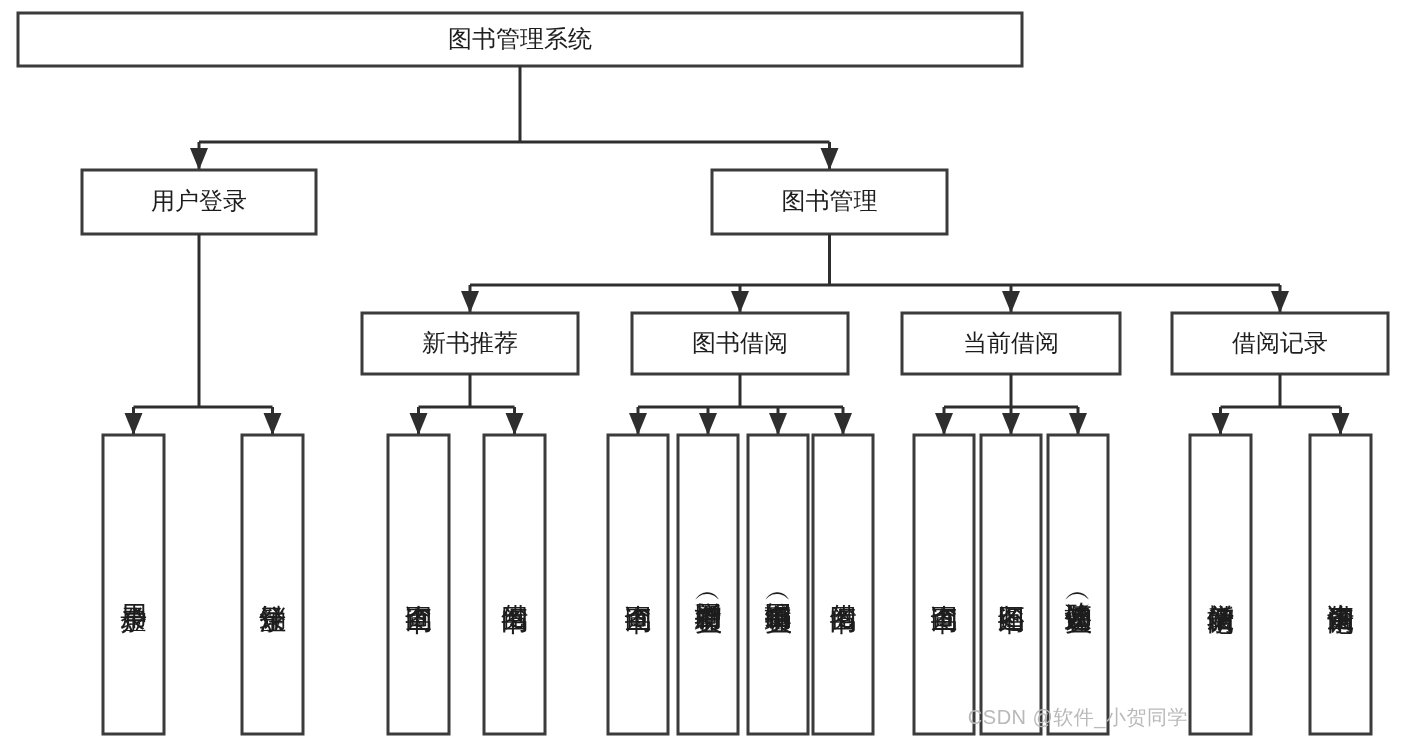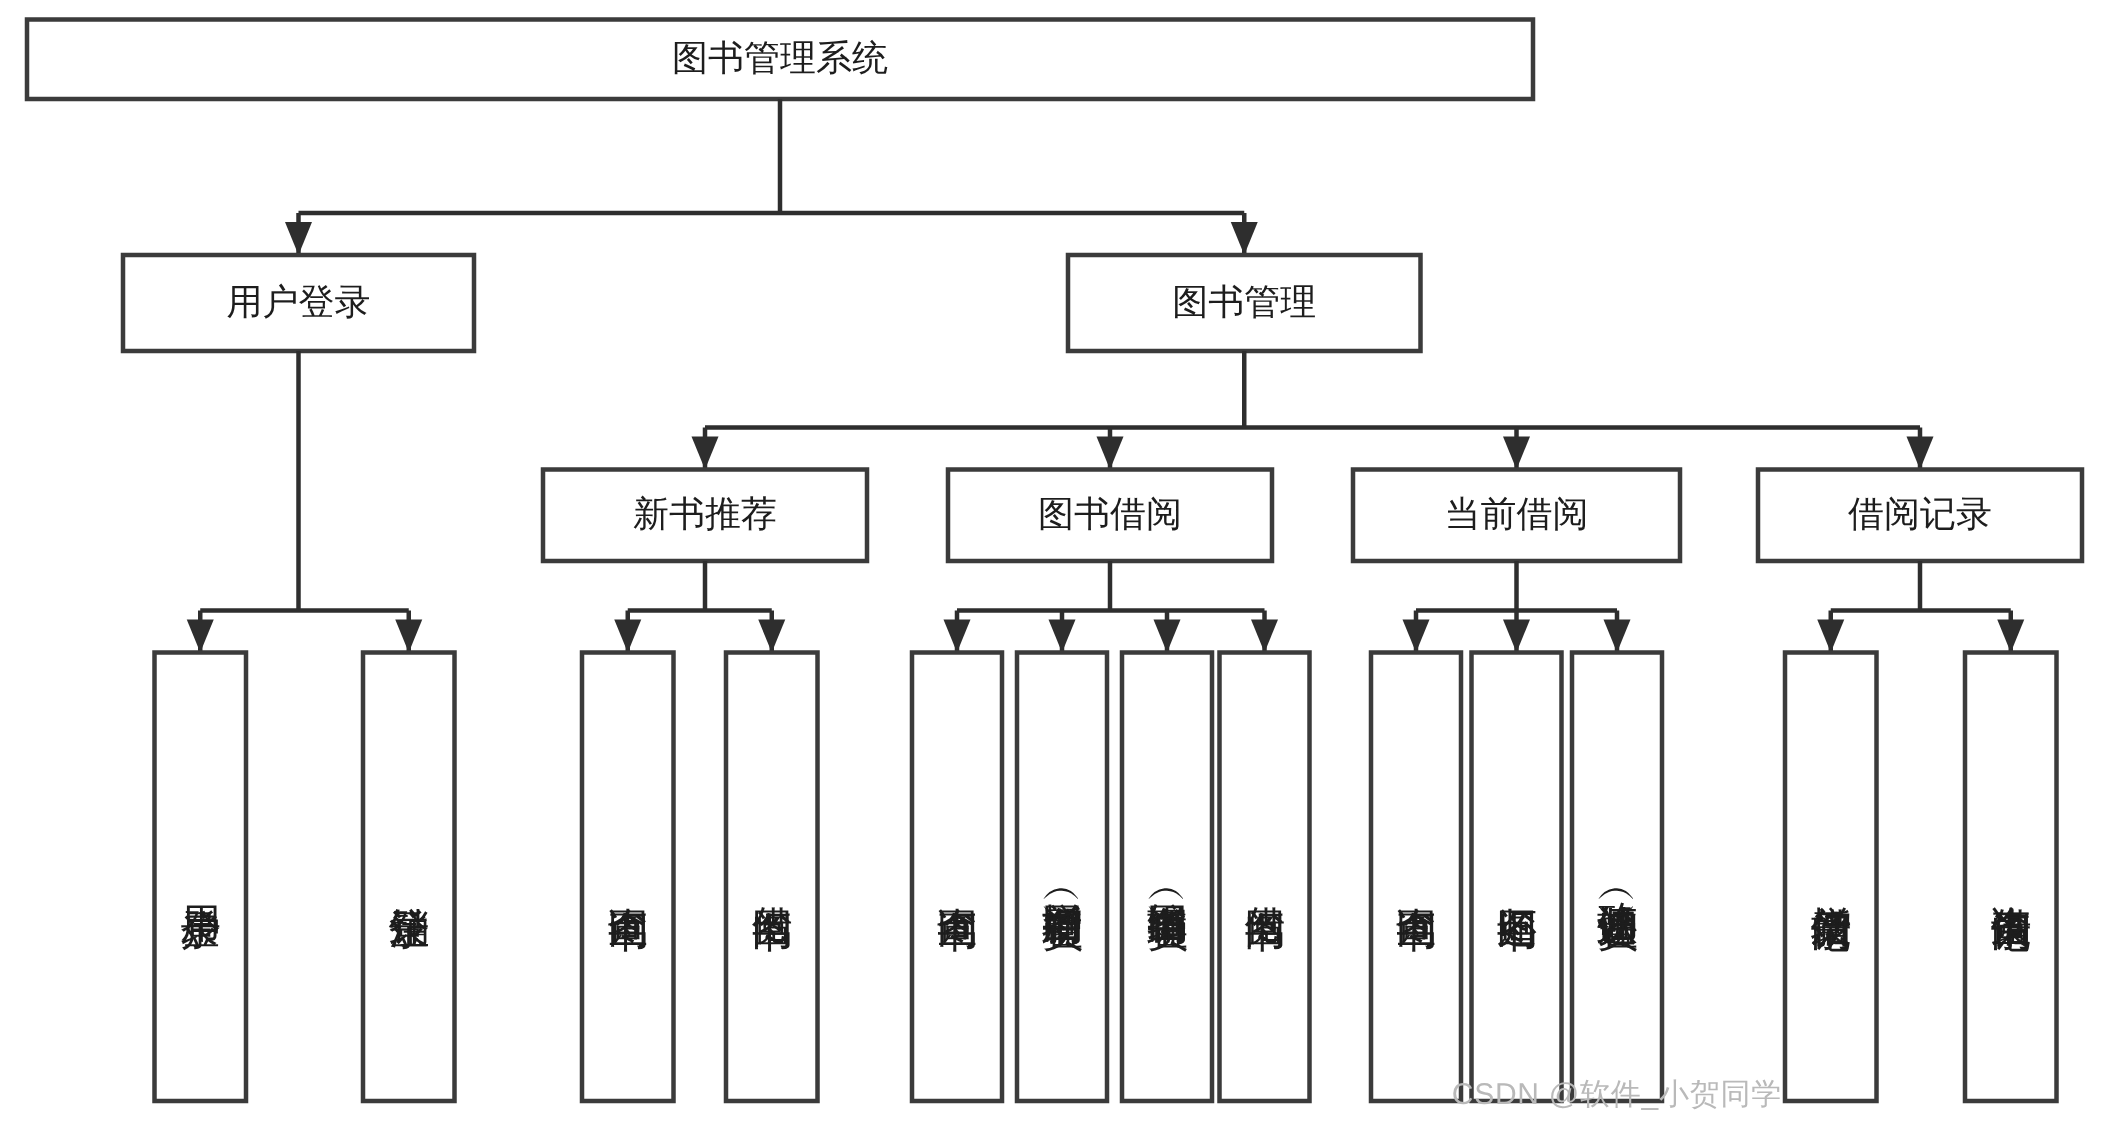--- a/index.html
+++ b/index.html
@@ -57,21 +57,21 @@
     font-size: 27px;
     line-height: 1.06;
     letter-spacing: 1px;
     color: #1d1d1d;
     white-space: nowrap;
     pointer-events: none;
   }
   .watermark {
     position: absolute;
     right: 8px;
-    bottom: 4px;
+    bottom: 16px;
     font-family: "Liberation Sans", "DejaVu Sans", sans-serif;
     font-size: 20px;
     color: #b9b9b9;
     letter-spacing: 0.5px;
     user-select: none;
   }
 </style>
 </head>
 <body>
 

